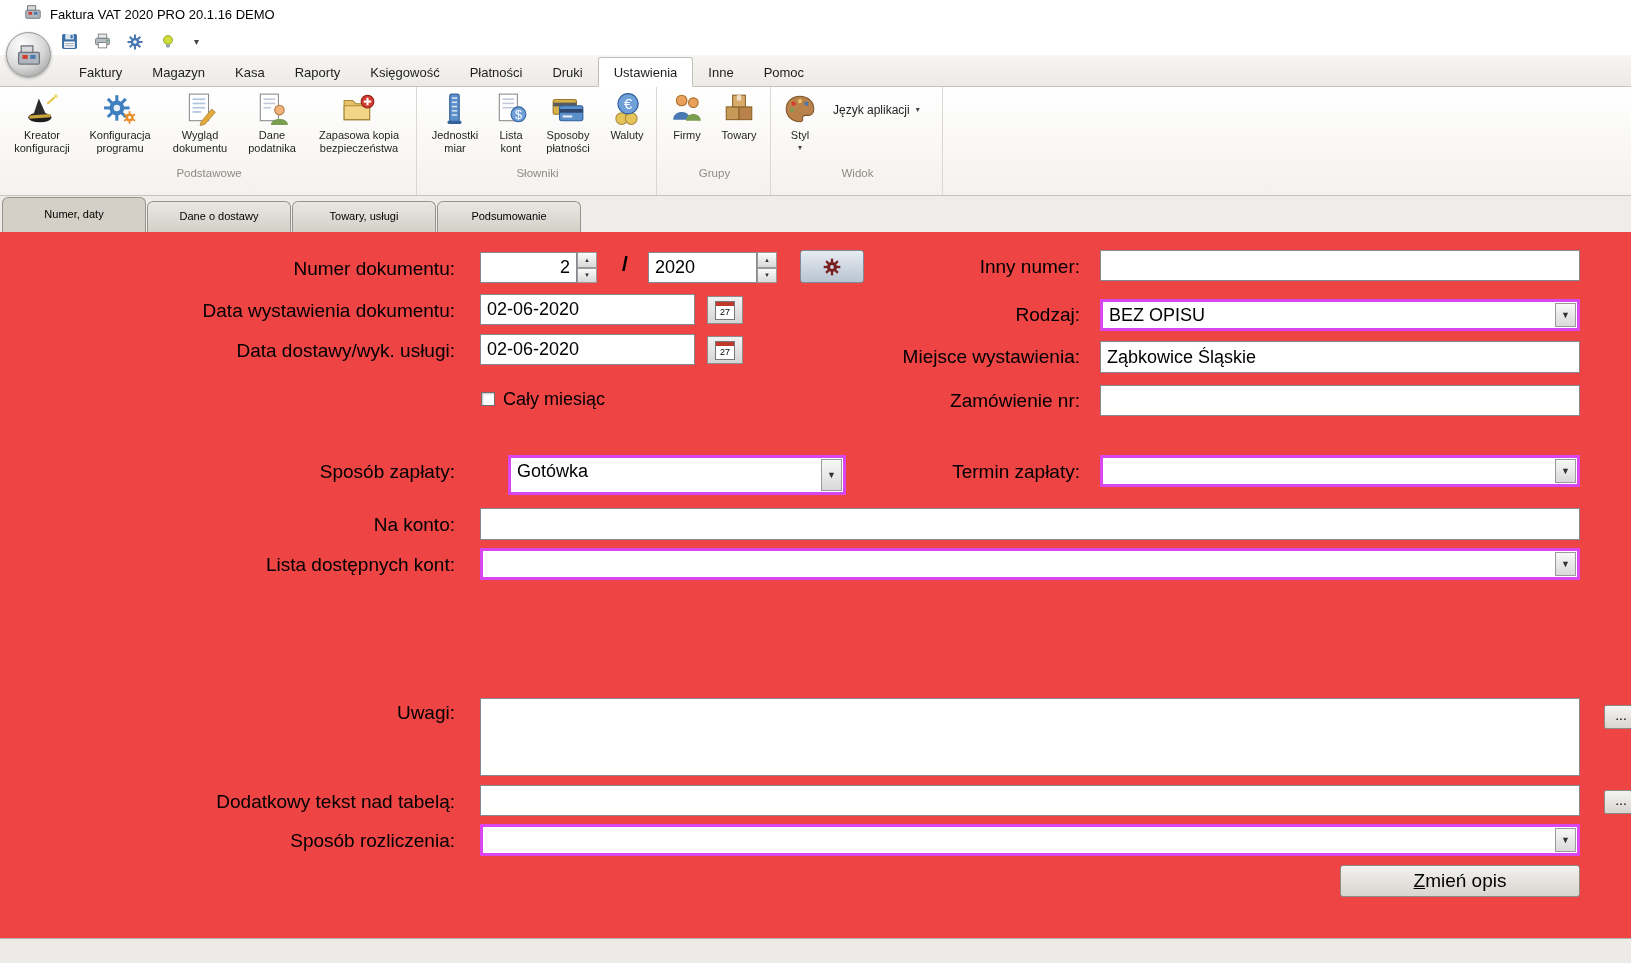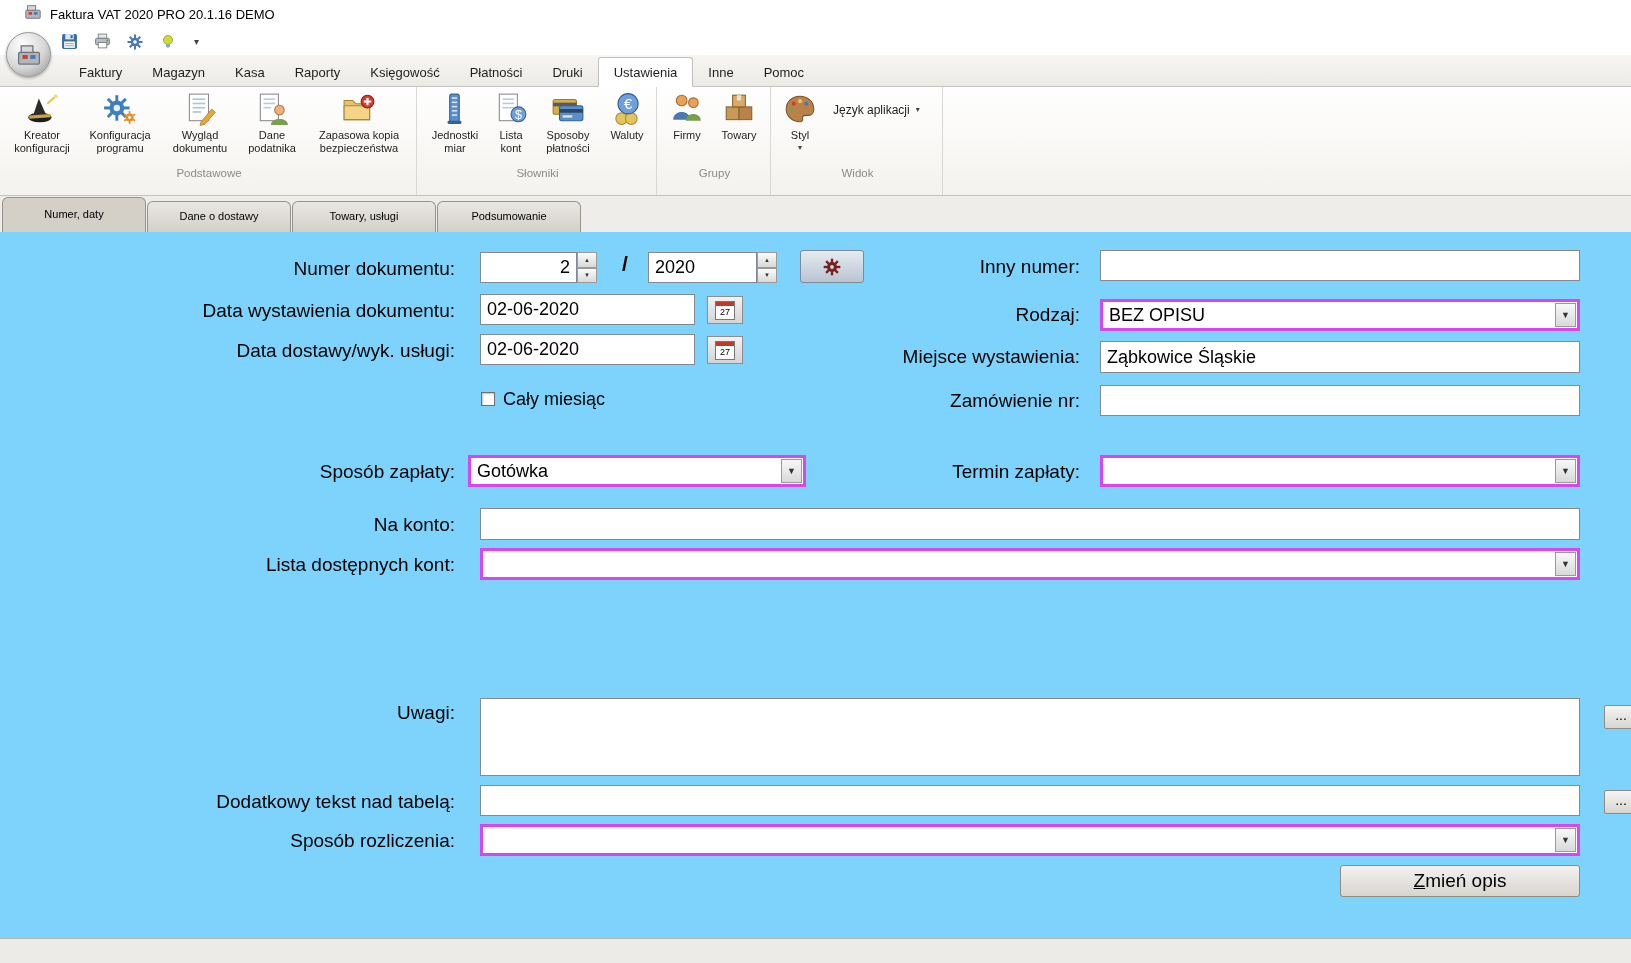--- a/index.html
+++ b/index.html
@@ -42,21 +42,21 @@
   .lang-btn { display:flex; align-items:center; gap:6px; font-size:12px; color:#1e1e1e; height:24px; margin-top:8px; padding:0 8px; cursor:default; }
 
   
   .form-tabs { position:absolute; top:196px; left:0; right:0; height:36px; background:#efede9; display:flex; align-items:flex-end; padding-left:2px; }
   .form-tab { width:144px; height:31px; line-height:29px; text-align:center; font-size:11px; color:#000;
               background:linear-gradient(#e9e7e2,#d3d0c8); border:1px solid #97938c; border-bottom:none;
               border-radius:6px 6px 0 0; margin-right:1px; cursor:default; }
   .form-tab.active { background:#d4d0c8; height:35px; line-height:33px; z-index:2; }
 
   
-  .form-area { position:absolute; top:232px; left:0; right:0; height:706px; background:#7dd3fc; }
+  .form-area { position:absolute; top:232px; left:0; right:0; height:706px; background:#ef4444; }
   .lab { position:absolute; font-size:19px; color:#000; text-align:right; white-space:nowrap; }
   .lab-l { left:0; width:455px; }
   .lab-r { left:660px; width:420px; }
   .tinput { position:absolute; background:#fff; border:1px solid #848a93; font-size:18px; padding:0 6px;
             font-family:"Liberation Sans", sans-serif; color:#000; }
   .tarea { position:absolute; background:#fff; border:1px solid #848a93; font-size:18px; padding:3px 6px;
            font-family:"Liberation Sans", sans-serif; resize:none; }
   .combo { position:absolute; background:#fff; border:3px solid #d946ef; display:flex; align-items:stretch; }
   .combo-text { flex:1; font-size:18px; padding:3px 6px 0; white-space:nowrap; overflow:hidden; }
   .combo-btn { width:21px; margin:1px; background:linear-gradient(#f8f8f8,#d9d9d9); border:1px solid #9a9a9a;
@@ -416,21 +416,21 @@
     <div class="lab lab-r" style="top:114px">Miejsce wystawienia:</div>
     <input class="tinput" style="left: 1100px; top: 109px; width: 480px; height: 32px;" value="Ząbkowice Śląskie">
 
     <span class="checkbox" style="left:481px;top:160px"></span>
     <span class="chk-lab" style="left:503px;top:157px">Cały miesiąc</span>
 
     <div class="lab lab-r" style="top:158px">Zamówienie nr:</div>
     <input class="tinput" style="left: 1100px; top: 153px; width: 480px; height: 31px;" value="">
 
     <div class="lab lab-l" style="top:229px">Sposób zapłaty:</div>
-    <div class="combo" style="left:468px;top:223px;width:338px;height:32px">
+    <div class="combo" style="left:508px;top:223px;width:338px;height:40px">
       <span class="combo-text">Gotówka</span>
       <span class="combo-btn">▼</span>
     </div>
     <div class="lab lab-r" style="top:229px">Termin zapłaty:</div>
     <div class="combo" style="left:1100px;top:223px;width:480px;height:32px">
       <span class="combo-text"></span>
       <span class="combo-btn">▼</span>
     </div>
 
     <div class="lab lab-l" style="top:282px">Na konto:</div>

